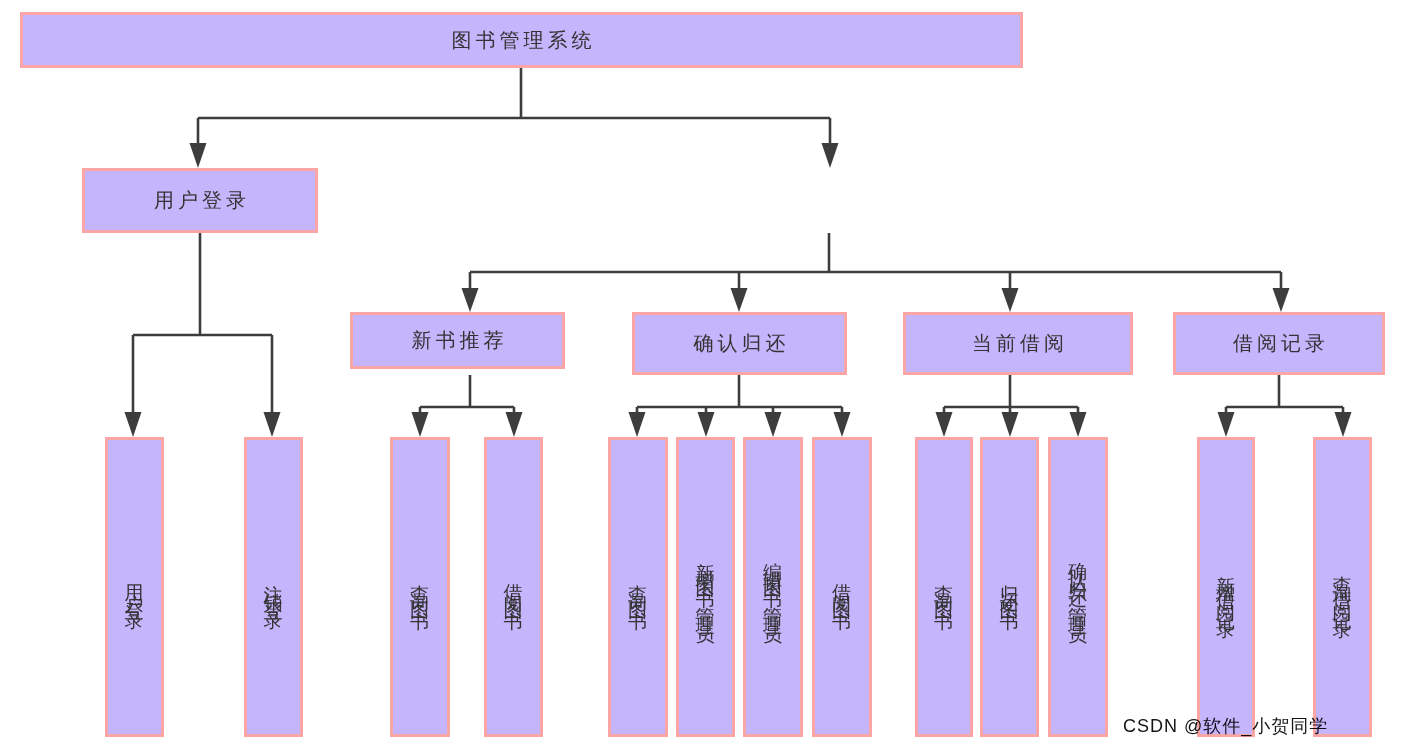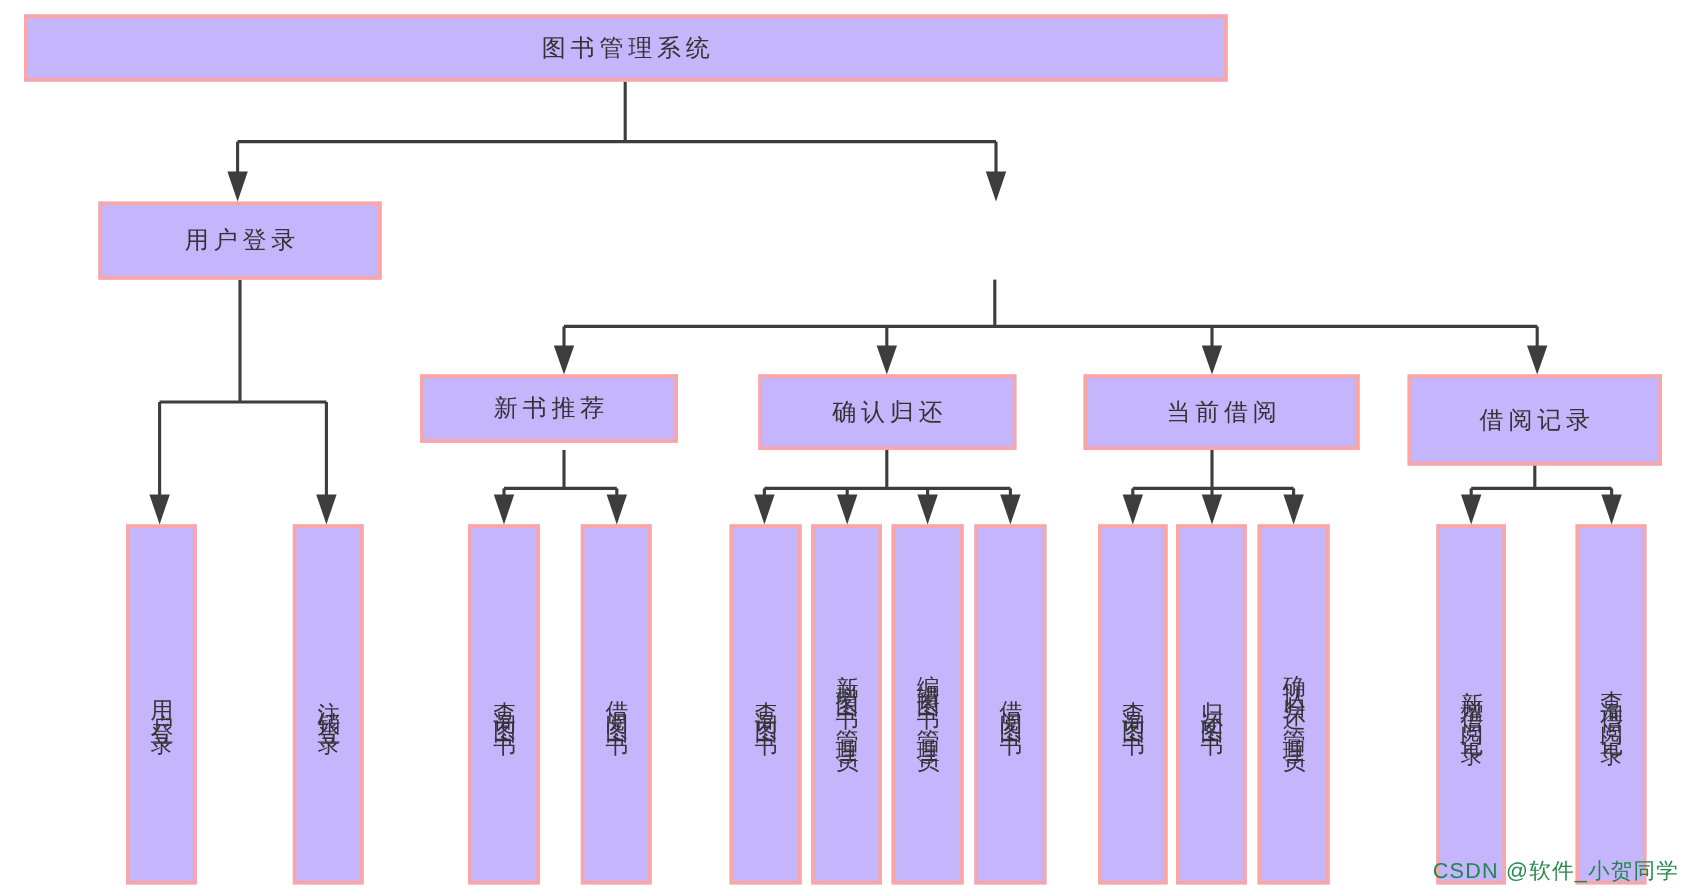--- a/index.html
+++ b/index.html
@@ -54,26 +54,26 @@
   .node.v {
     writing-mode: vertical-rl;
     text-orientation: mixed;
     font-size: 19px;
     letter-spacing: 9px;
     line-height: 1;
     white-space: nowrap;
   }
   .watermark {
     position: absolute;
-    left: 1194px;
+    left: 1123px;
     top: 714px;
     z-index: 5;
     font-size: 18px;
     letter-spacing: 1px;
-    color: #15803d;
+    color: #000000;
     opacity: 0.92;
     white-space: nowrap;
   }
 </style>
 </head>
 <body>
 
 <div id="stage">
 
   <svg class="connectors" width="1405" height="747" viewBox="0 0 1405 747">
@@ -152,21 +152,21 @@
     </g>
   </svg>
 
   <div class="node h" style="left:20px; top:12px; width:1003px; height:56px;">图书管理系统</div>
 
   <div class="node h" style="left:82px; top:168px; width:236px; height:65px;">用户登录</div>
 
   <div class="node h" style="left:350px; top:312px; width:215px; height:57px;">新书推荐</div>
   <div class="node h" style="left:632px; top:312px; width:215px; height:63px;">确认归还</div>
   <div class="node h" style="left:903px; top:312px; width:230px; height:63px;">当前借阅</div>
-  <div class="node h" style="left:1173px; top:312px; width:212px; height:76px;">借阅记录</div>
+  <div class="node h" style="left:1173px; top:312px; width:212px; height:63px;">借阅记录</div>
 
   <div class="node v" style="left:105px; top:437px; width:59px; height:300px;">用户登录</div>
   <div class="node v" style="left:244px; top:437px; width:59px; height:300px;">注销登录</div>
 
   <div class="node v" style="left:390px; top:437px; width:60px; height:300px;">查询图书</div>
   <div class="node v" style="left:484px; top:437px; width:59px; height:300px;">借阅图书</div>
 
   <div class="node v" style="left:608px; top:437px; width:60px; height:300px;">查询图书</div>
   <div class="node v" style="left:676px; top:437px; width:59px; height:300px;">新增图书（管理员）</div>
   <div class="node v" style="left:743px; top:437px; width:60px; height:300px;">编辑图书（管理员）</div>

